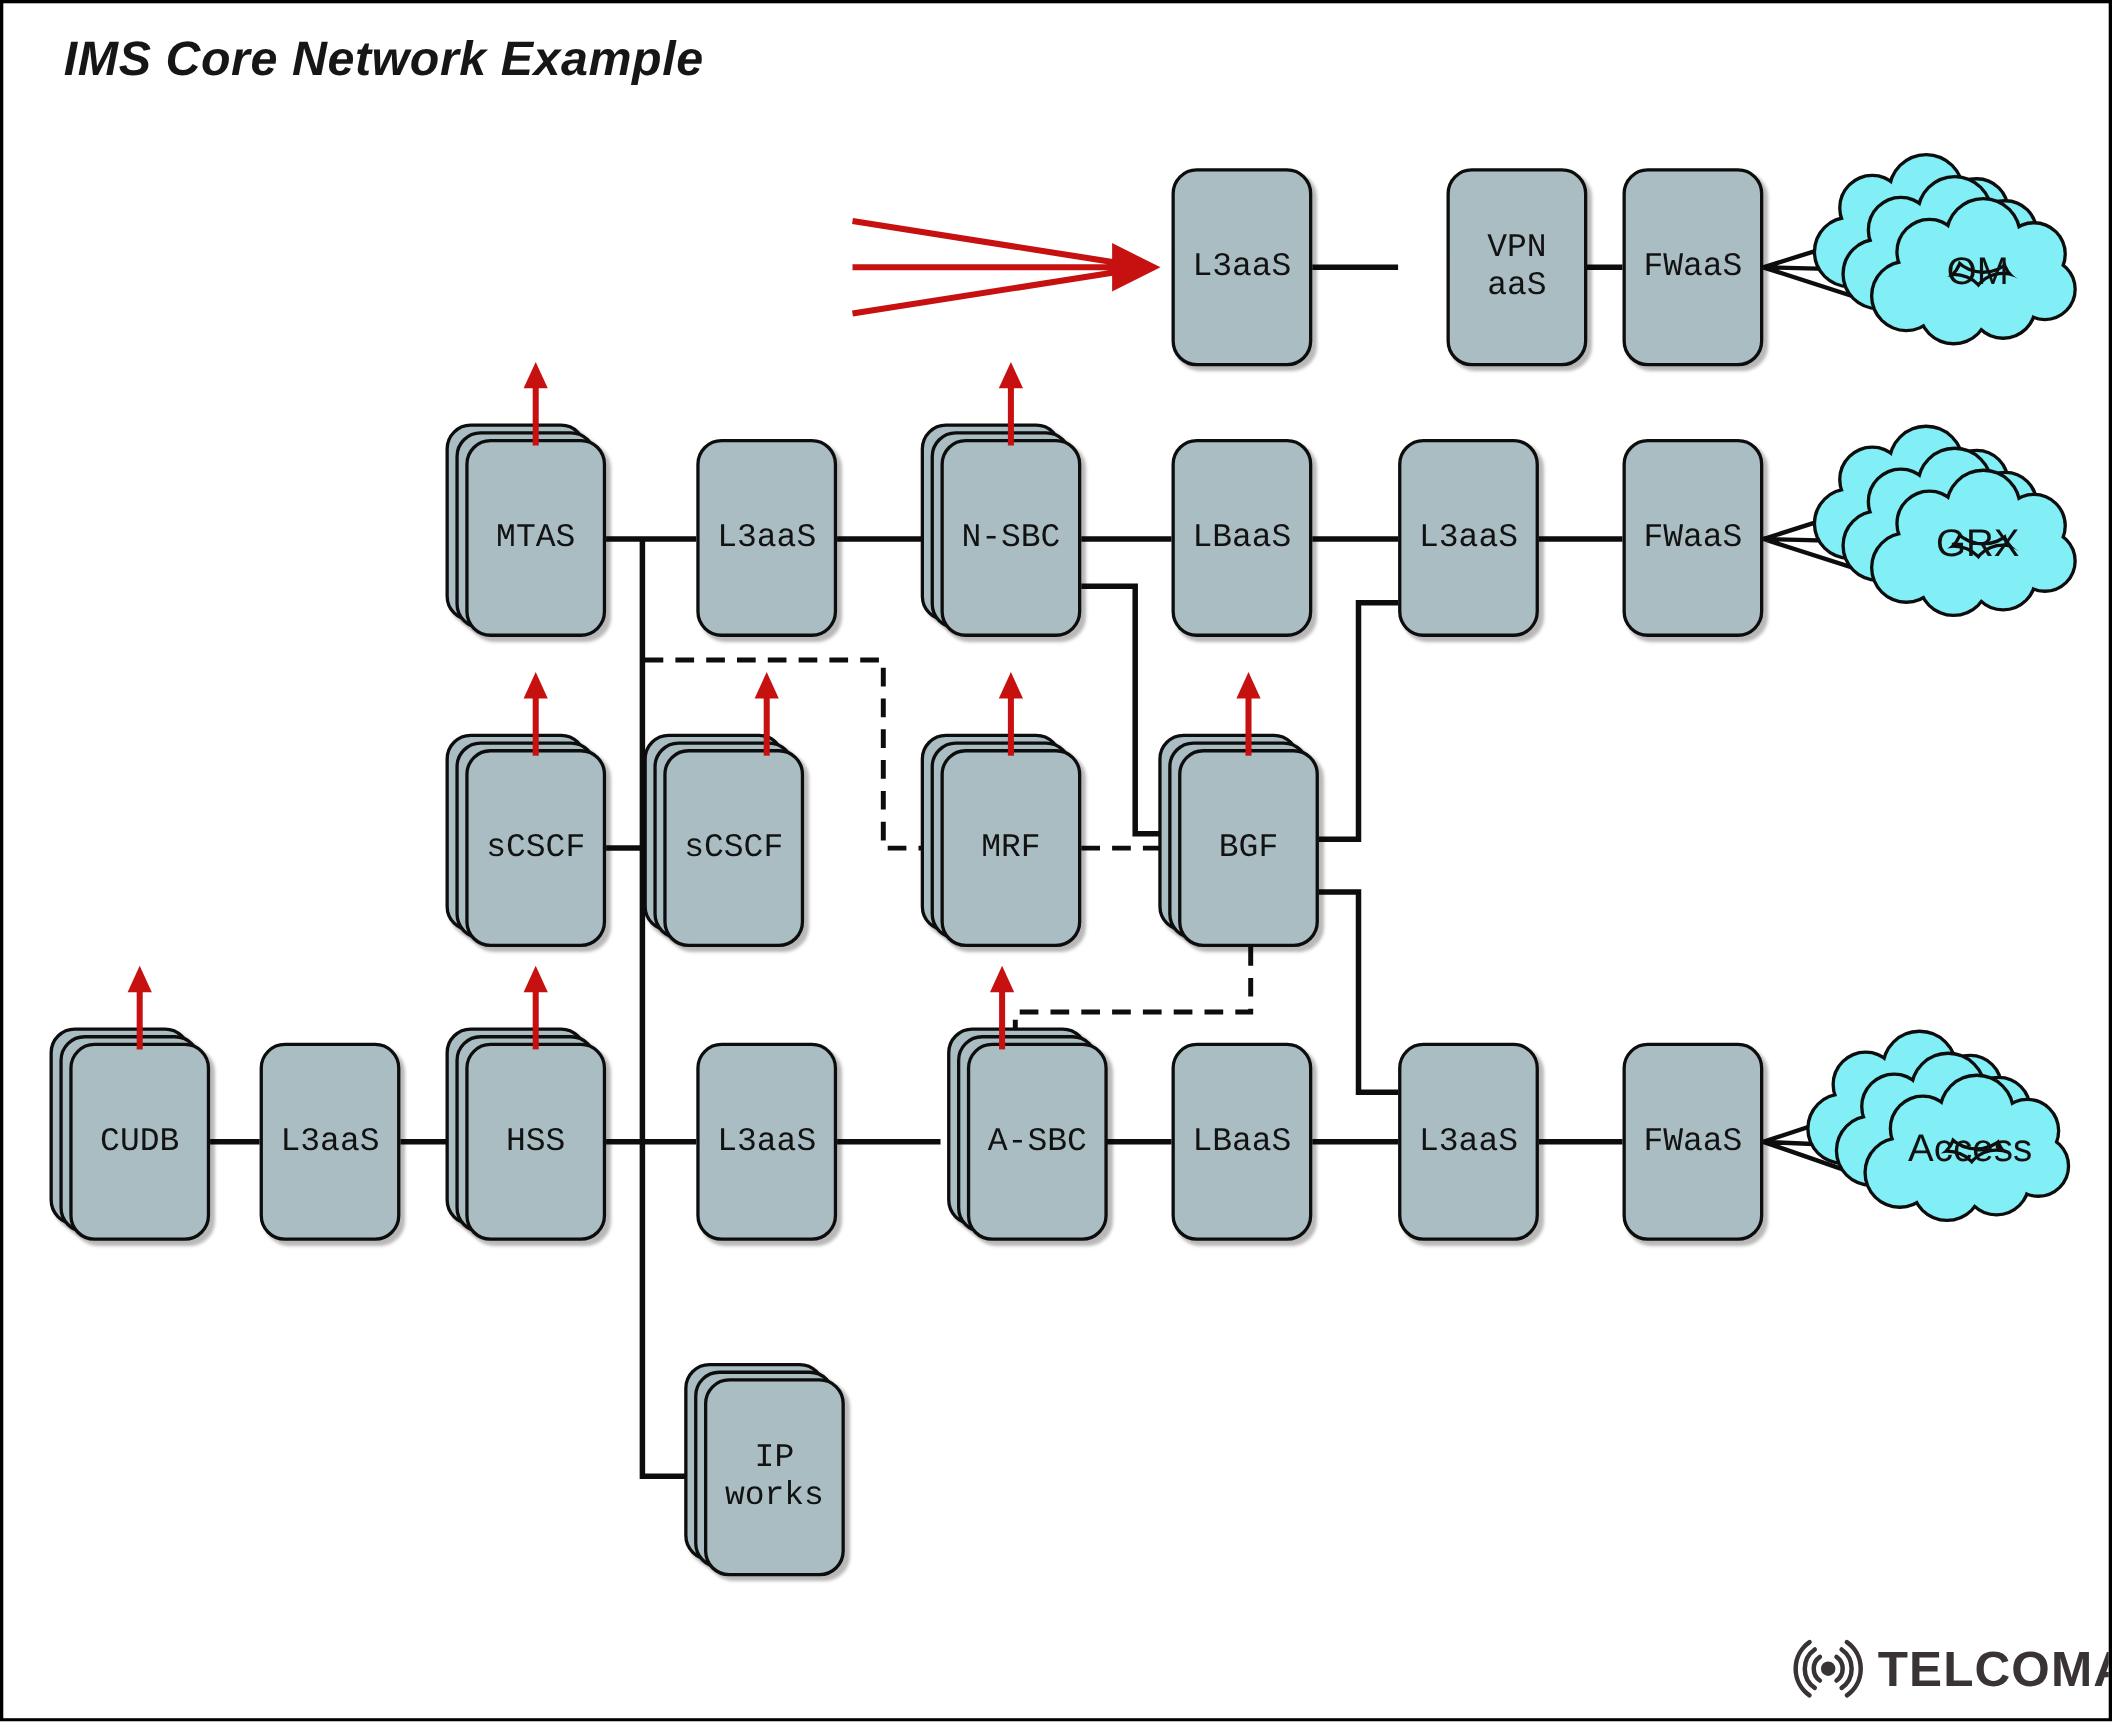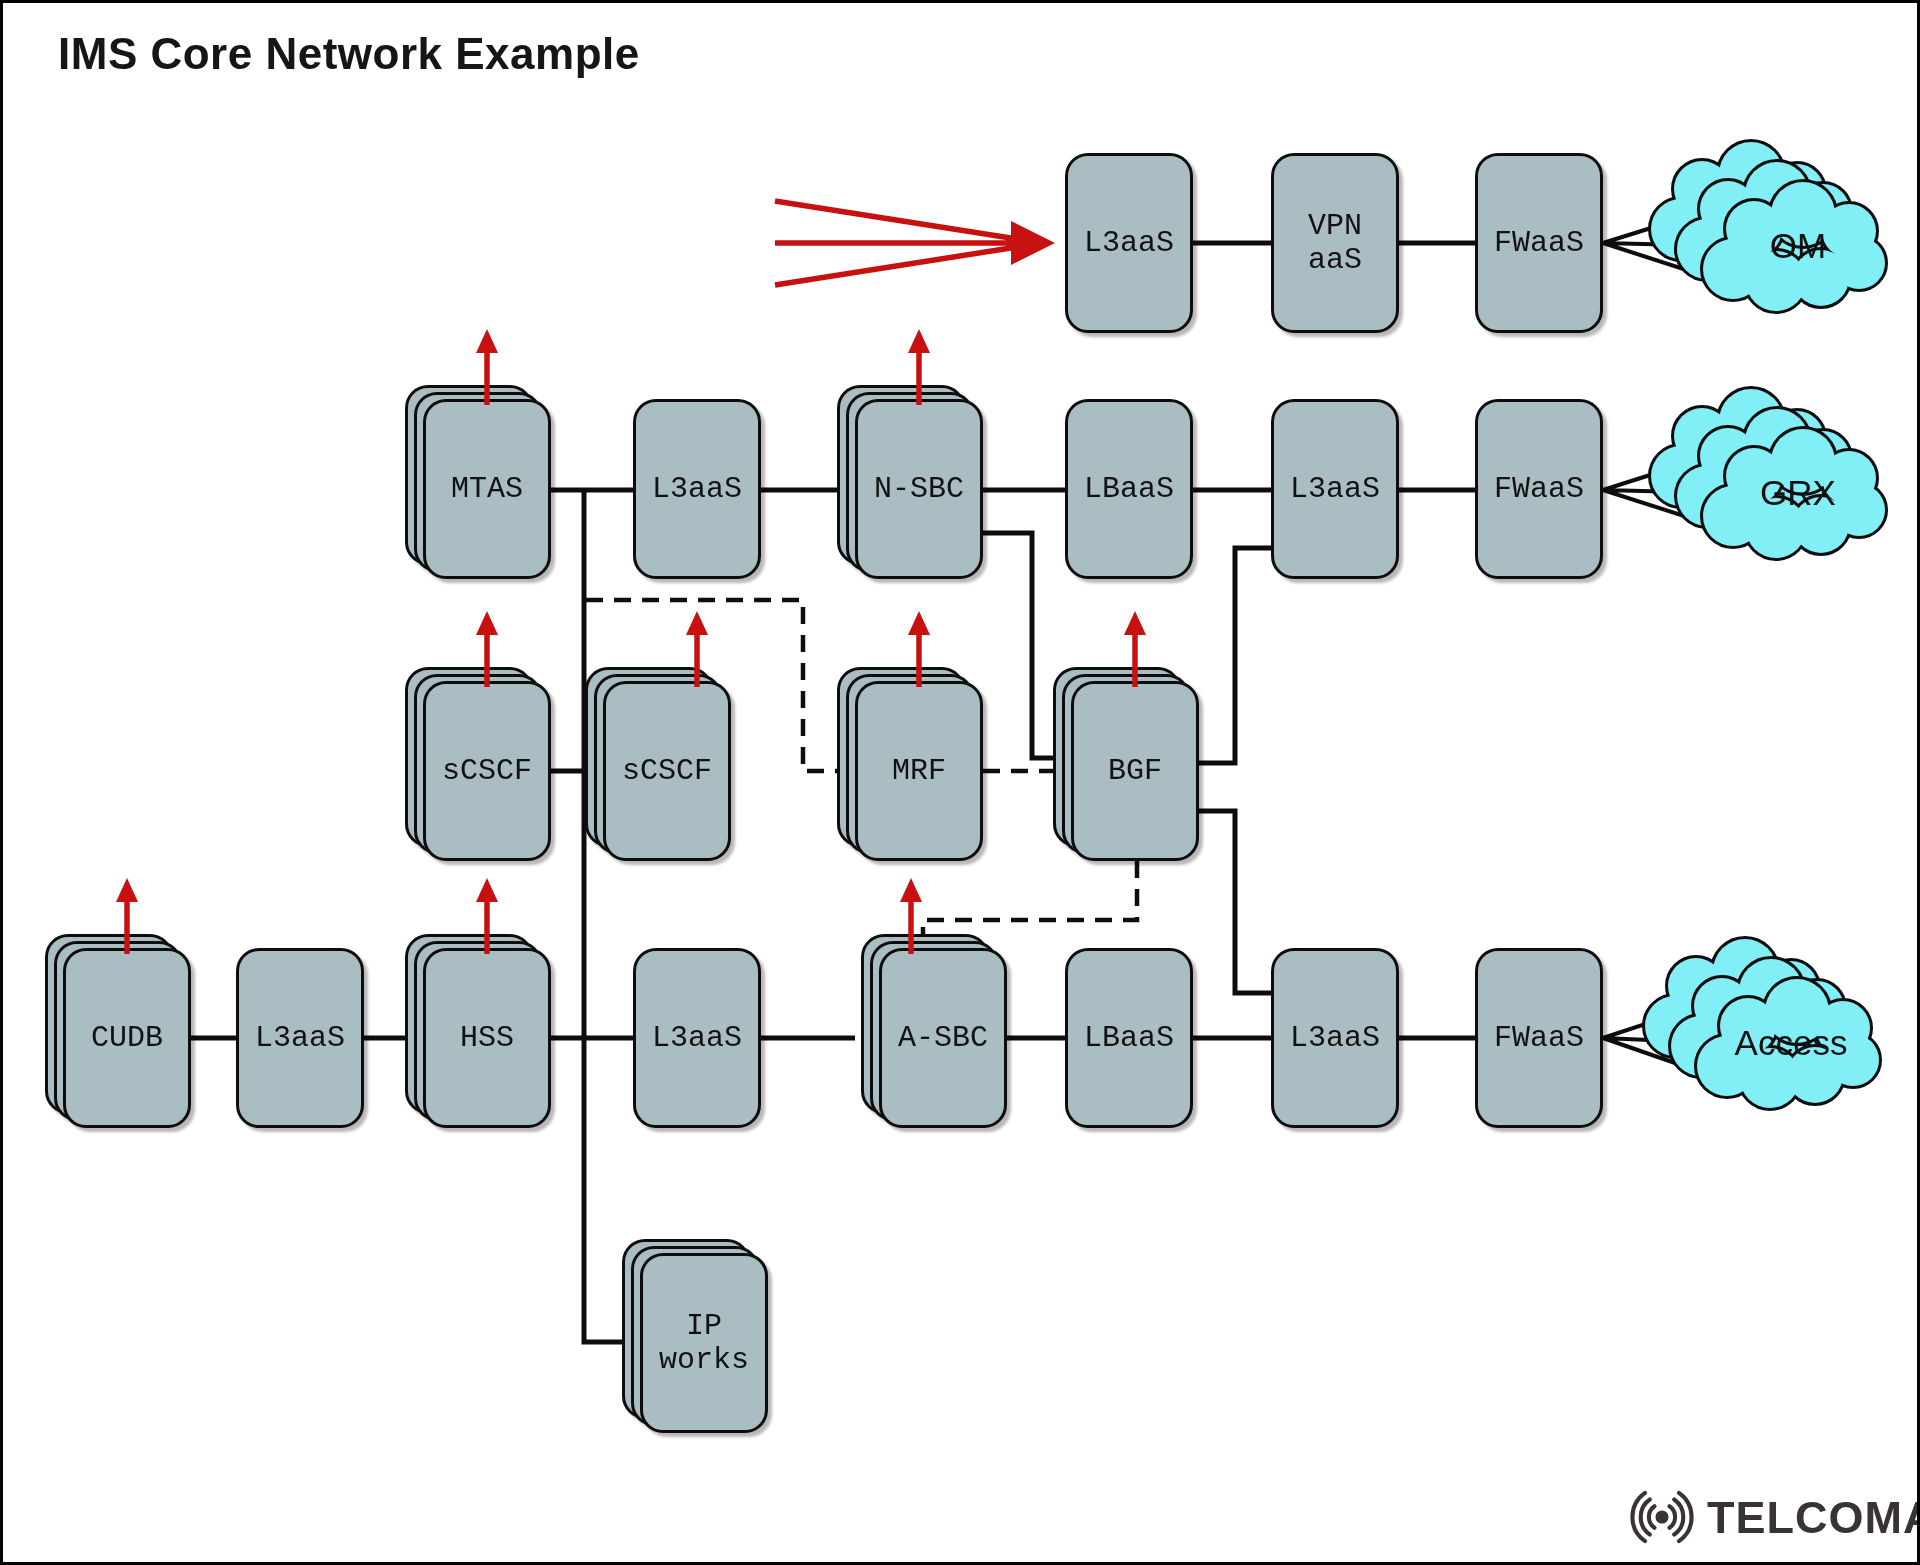--- a/index.html
+++ b/index.html
@@ -7,21 +7,21 @@
     --accent_red:#c71010; --logo:#3a3336;
   }
   html,body{margin:0;padding:0;background:#ffffff;}
   .canvas{
     position:relative;width:1920px;height:1565px;background:#ffffff;
     border:3px solid #000;box-sizing:border-box;overflow:hidden;
     font-family:"Liberation Sans", sans-serif;
   }
   .page-title{
     position:absolute;left:55px;top:26px;font-size:44px;font-weight:600;
-    color:#161616;letter-spacing:.5px;
+    color:#161616;letter-spacing:.5px;font-style:italic;
   }
   svg.underlay,svg.overlay{position:absolute;left:0;top:0;}
   svg.underlay{z-index:1;}
   .nodes{position:absolute;left:0;top:0;width:100%;height:100%;z-index:2;font-family:Liberation Mono, monospace;}
   svg.overlay{z-index:3;pointer-events:none;}
   .wire{stroke:var(--line);stroke-width:5;fill:none;}
   .wire.dashed{stroke-dasharray:17 11;stroke-width:4.5;}
   .fan{stroke:var(--line);stroke-width:4;fill:none;}
   .red-line{stroke:var(--accent_red);stroke-width:5.5;fill:none;}
   .red-fill{fill:var(--accent_red);stroke:none;}
@@ -148,21 +148,21 @@
     </g>
   </svg>
 
   <div class="nodes">
 
     <div class="node" style="left:1062px;top:150px">
       <div class="face">
           <span class="node-label">L3aaS</span>
         </div>
     </div>
-    <div class="node" style="left:1268px;top:150px">
+    <div class="node" style="left:1312px;top:150px">
       <div class="face">
           <span class="node-label">VPN
 aaS</span>
         </div>
     </div>
     <div class="node" style="left:1472px;top:150px">
       <div class="face">
           <span class="node-label">FWaaS</span>
         </div>
     </div>

